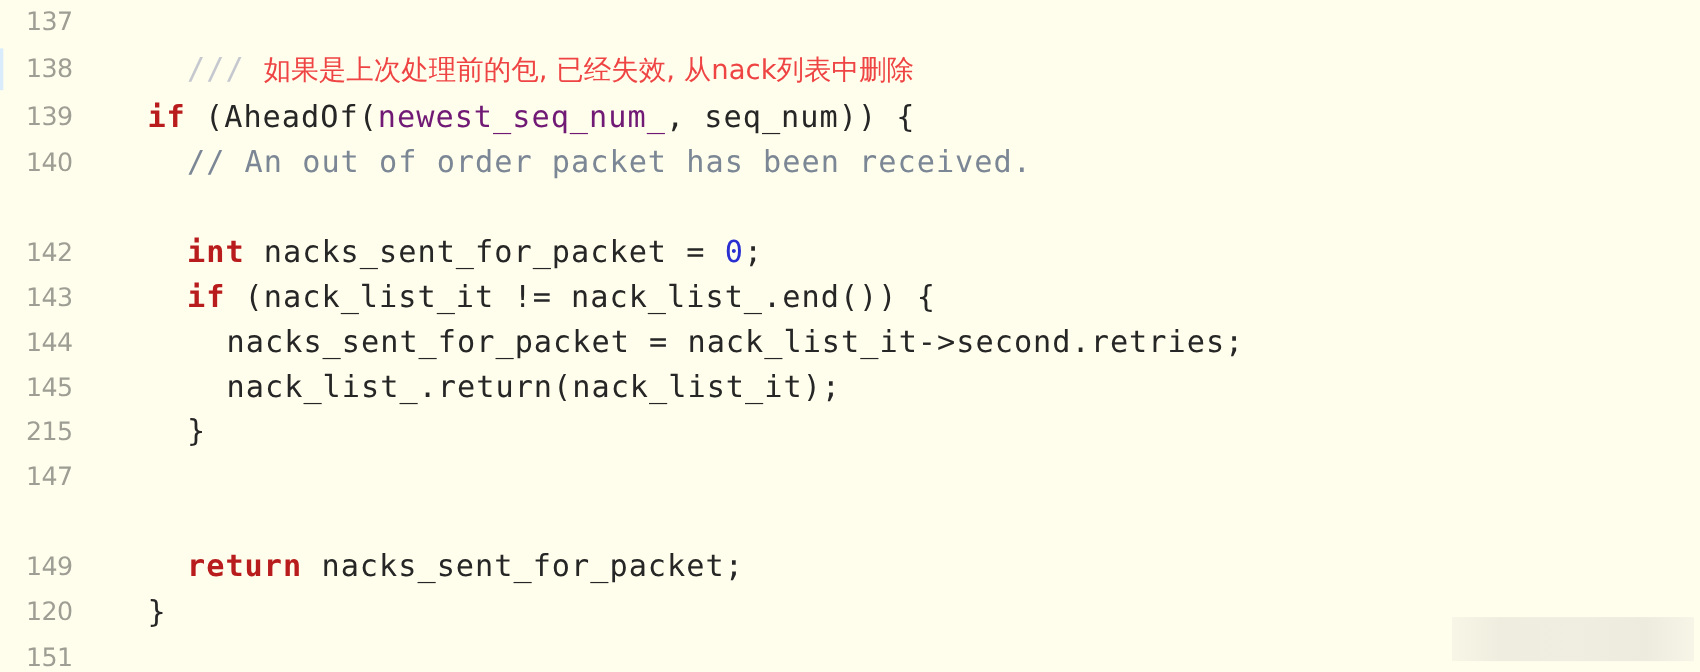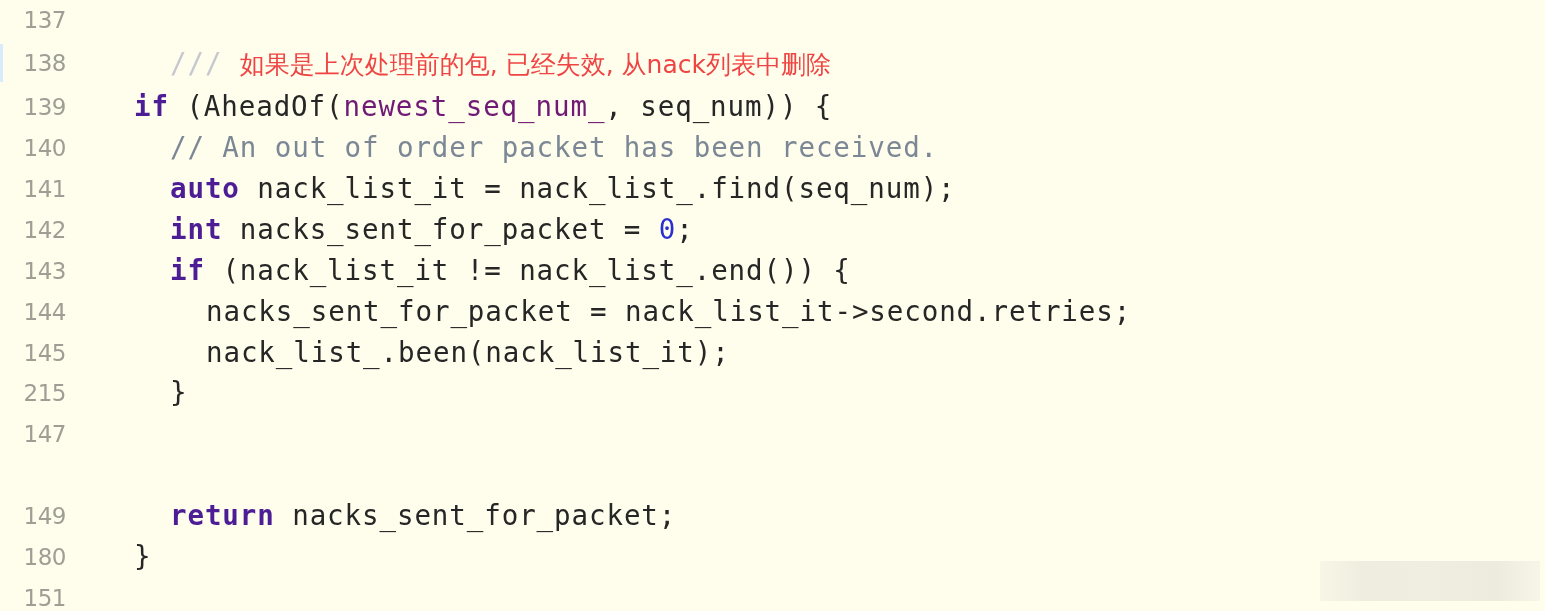--- a/index.html
+++ b/index.html
@@ -24,21 +24,21 @@
     flex: none;
   }
   .code {
     position: absolute;
     font-family: "DejaVu Sans Mono", monospace;
     font-size: 27.5px;
     color: #262626;
     white-space: pre;
     letter-spacing: 0.9px;
   }
-  .kw { color: #4c1d95; font-weight: 600; }
+  .kw { color: #b91c1c; font-weight: 600; }
   .fn { color: #701a75; }
   .num { color: #2a2fd1; }
   .cm { color: #7c8796; }
   .cm-cn {
     color: #ef4444;
     font-family: "DejaVu Sans", sans-serif;
     font-size: 25px;
     letter-spacing: 0;
   }
   .cm-slash { color: #c5c8cf; }
@@ -70,62 +70,58 @@
   <div class="line" style="top:87px">
     <span class="gutter">139</span>
     <span class="code" style="left:134px; top:3px"><span class="kw">if</span><span> (AheadOf(</span><span class="fn">newest_seq_num_</span><span>, seq_num)) {</span></span>
   </div>
 
   <div class="line" style="top:128px">
     <span class="gutter">140</span>
     <span class="code" style="left:170px; top:3px"><span class="cm">// An out of order packet has been received.</span></span>
   </div>
 
-  <div class="line" style="top:169px">
-    <span class="gutter">141</span>
-    <span class="code" style="left:170px; top:3px"><span class="kw">auto</span><span> nack_list_it = nack_list_.find(seq_num);</span></span>
-  </div>
 
   <div class="line" style="top:210px">
     <span class="gutter">142</span>
     <span class="code" style="left:170px; top:3px"><span class="kw">int</span><span> nacks_sent_for_packet = </span><span class="num">0</span><span>;</span></span>
   </div>
 
   <div class="line" style="top:251px">
     <span class="gutter">143</span>
     <span class="code" style="left:170px; top:3px"><span class="kw">if</span><span> (nack_list_it != nack_list_.end()) {</span></span>
   </div>
 
   <div class="line" style="top:292px">
     <span class="gutter">144</span>
     <span class="code" style="left:206px; top:3px"><span>nacks_sent_for_packet = nack_list_it-&gt;second.retries;</span></span>
   </div>
 
   <div class="line" style="top:333px">
     <span class="gutter">145</span>
-    <span class="code" style="left:206px; top:3px"><span>nack_list_.been(nack_list_it);</span></span>
+    <span class="code" style="left:206px; top:3px"><span>nack_list_.return(nack_list_it);</span></span>
   </div>
 
   <div class="line" style="top:373px">
     <span class="gutter">215</span>
     <span class="code" style="left:170px; top:3px"><span>}</span></span>
   </div>
 
   <div class="line" style="top:414px">
     <span class="gutter">147</span>
   </div>
 
 
   <div class="line" style="top:496px">
     <span class="gutter">149</span>
     <span class="code" style="left:170px; top:3px"><span class="kw">return</span><span> nacks_sent_for_packet;</span></span>
   </div>
 
   <div class="line" style="top:537px">
-    <span class="gutter">180</span>
+    <span class="gutter">120</span>
     <span class="code" style="left:134px; top:3px"><span>}</span></span>
   </div>
 
   <div class="line" style="top:578px">
     <span class="gutter">151</span>
   </div>
 
   <div class="watermark"></div>
 </div>
 

